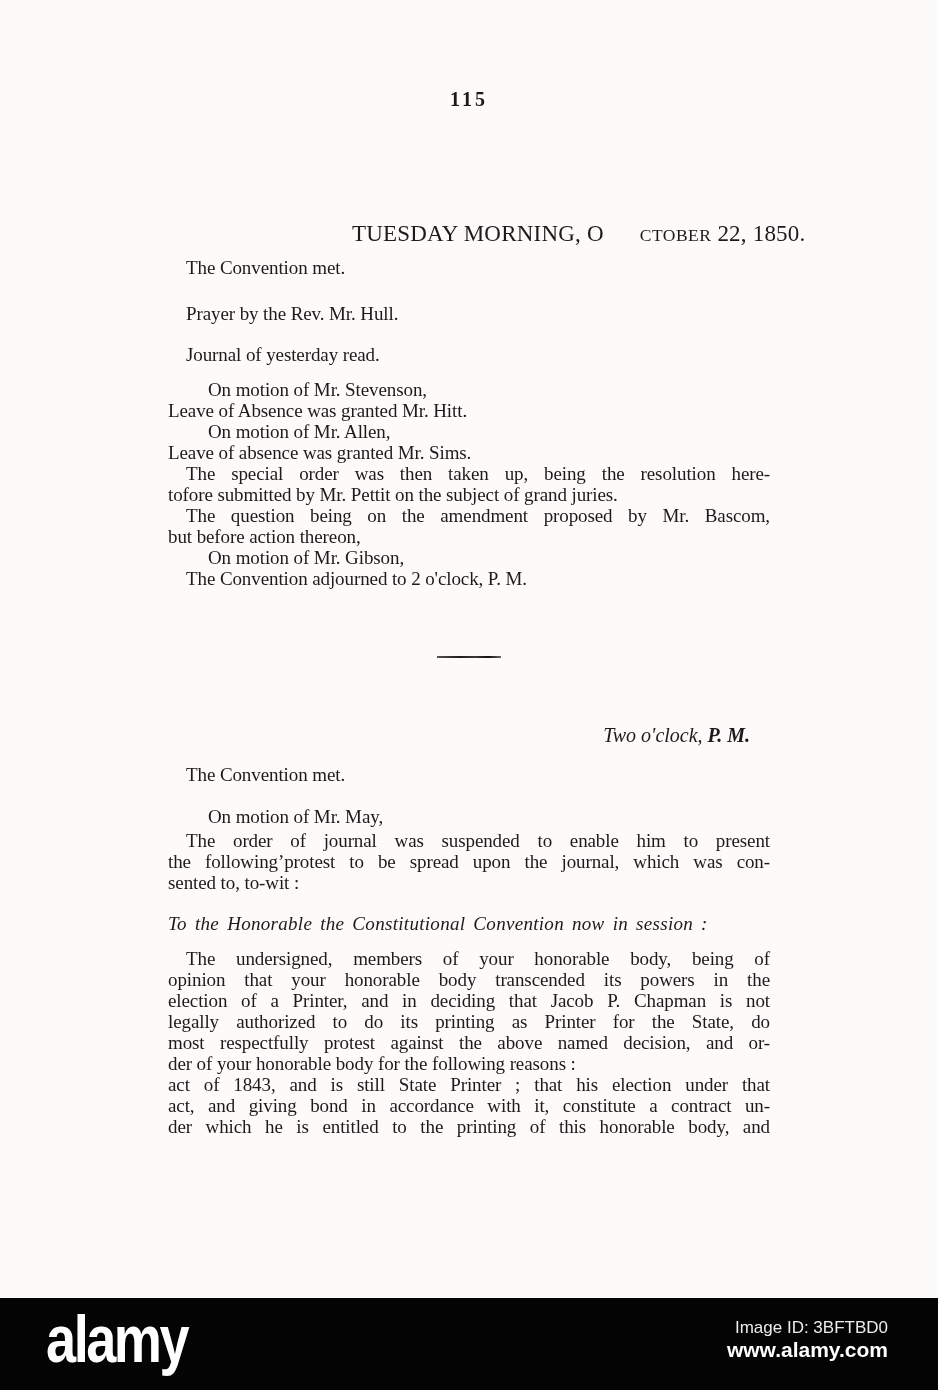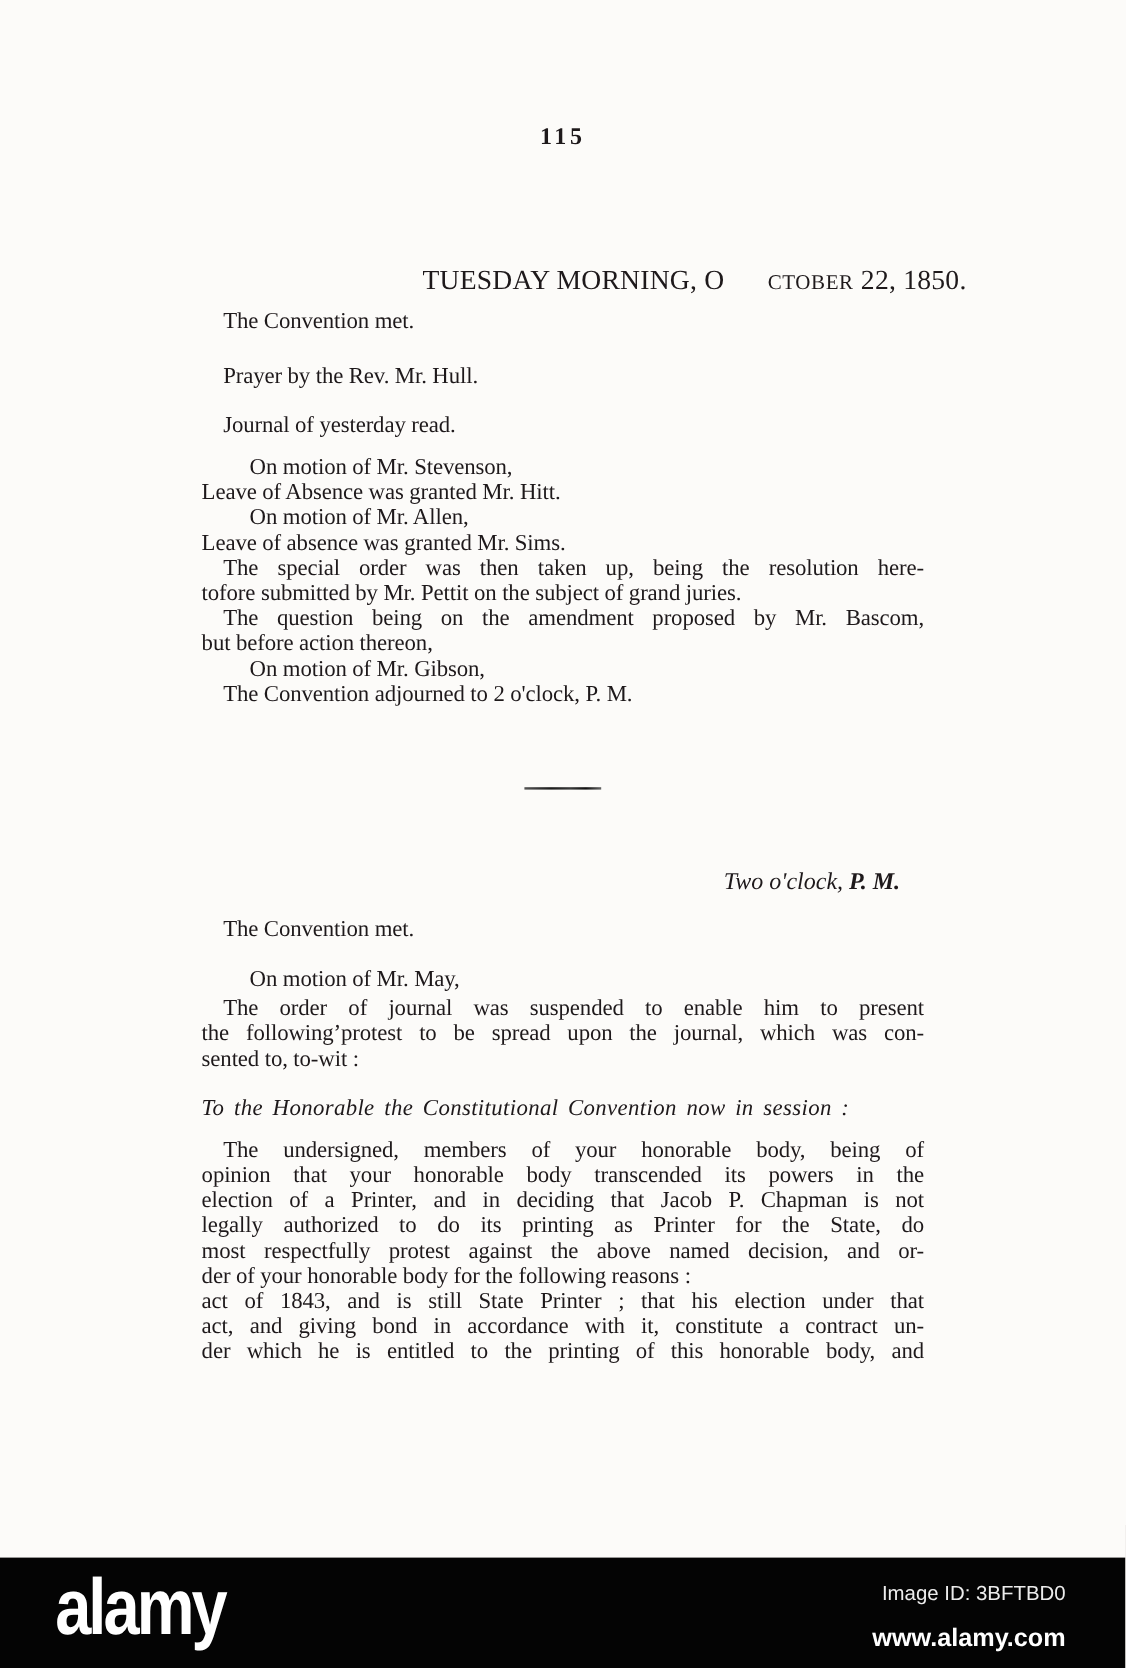--- a/index.html
+++ b/index.html
@@ -12,21 +12,21 @@
     color:#1e191b;
   }
   .abs{position:absolute;}
   .col{position:absolute;left:168px;width:602px;}
   .ln{font-size:19px;line-height:21px;letter-spacing:-0.1px;white-space:nowrap;}
   .wrap .ln{white-space:normal;}
   .just{text-align:justify;text-align-last:justify;-moz-text-align-last:justify;white-space:normal;}
   .ind1{padding-left:18px;}
   .ind2{padding-left:40px;}
   .page-number{
-    left:0;right:0;top:103px;text-align:center;
+    left:0;right:0;top:88px;text-align:center;
     font-size:20px;font-weight:bold;letter-spacing:3px;
   }
   .heading{
     left:352px;top:221px;font-size:23px;letter-spacing:0.2px;white-space:nowrap;
   }
   .heading .sc{font-size:17.5px;letter-spacing:0.5px;padding-left:36px;}
   .divider{
     left:437px;top:656px;width:64px;height:2px;
     background:linear-gradient(90deg,#555 0%,#1c1c1c 35%,#3a3a3a 60%,#111 80%,#666 100%);
   }
@@ -46,21 +46,21 @@
     position:absolute;left:46px;top:8px;
     color:#fff;font-family:"Liberation Sans","DejaVu Sans",sans-serif;
     font-weight:bold;font-size:66px;line-height:66px;letter-spacing:-3px;
     transform:scaleX(0.82);transform-origin:left top;
   }
   .wm-right{
     position:absolute;right:50px;top:20px;text-align:right;
     font-family:"Liberation Sans","DejaVu Sans",sans-serif;color:#fff;
   }
   .wm-id{font-size:17px;line-height:20px;color:#ececec;font-weight:normal;}
-  .wm-url{font-size:21px;line-height:24px;font-weight:bold;margin-top:16px;}
+  .wm-url{font-size:21px;line-height:24px;font-weight:bold;margin-top:0;}
 </style>
 </head>
 <body>
 
 <div class="page">
 
   <div class="abs page-number">115</div>
 
   <div class="abs heading"><span>TUESDAY MORNING, O</span><span class="sc">CTOBER</span><span> 22, 1850.</span></div>
 

